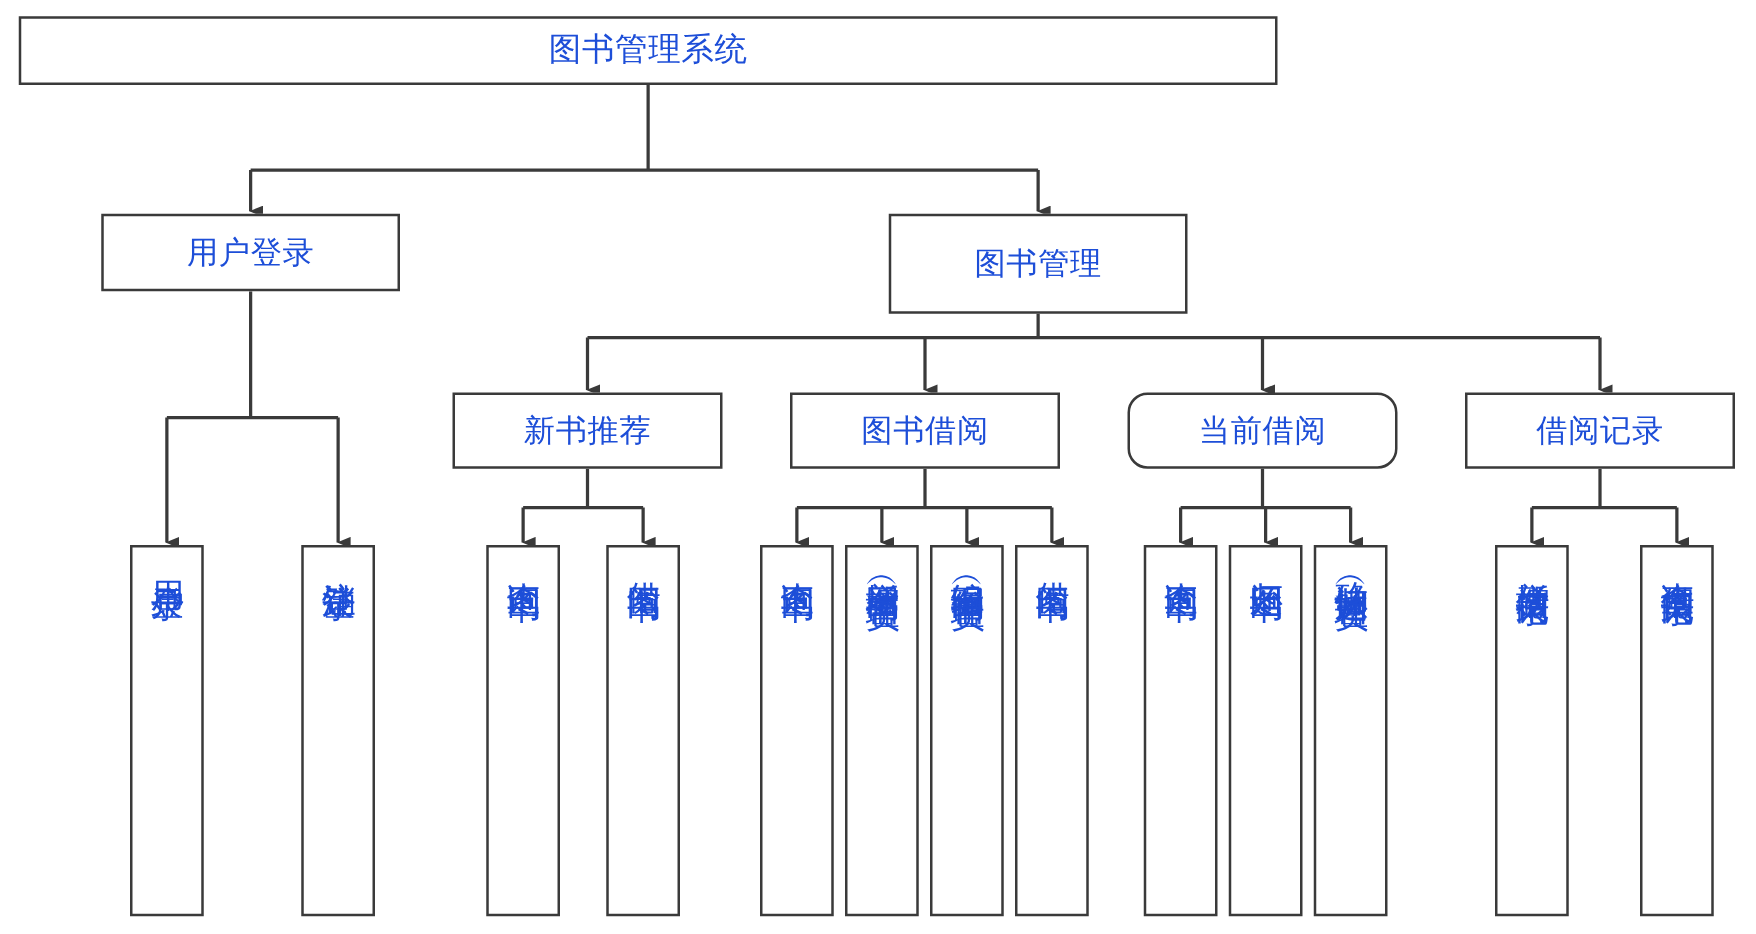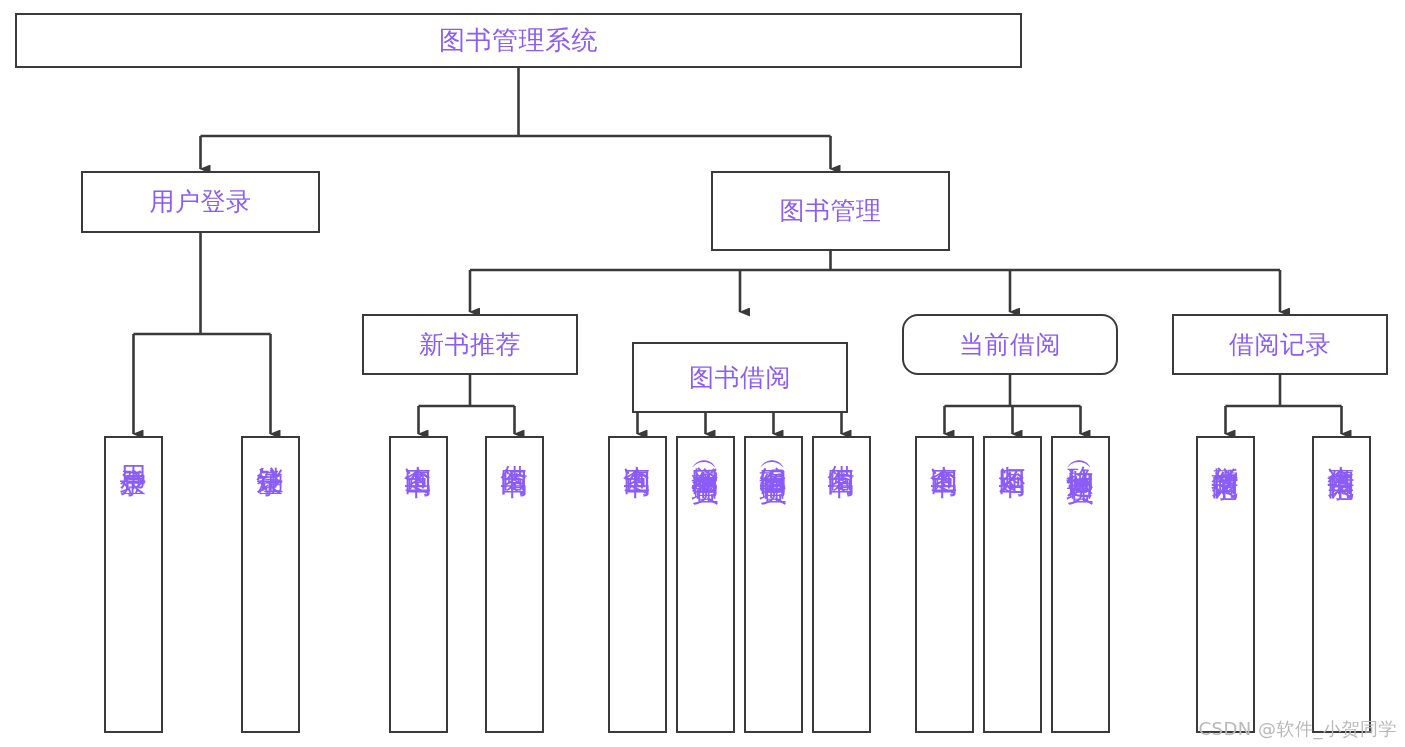--- a/index.html
+++ b/index.html
@@ -27,21 +27,21 @@
     pointer-events: none;
   }
   .node {
     position: absolute;
     box-sizing: border-box;
     background: #ffffff;
     border: 2.4px solid #3a3a3a;
     display: flex;
     align-items: center;
     justify-content: center;
-    color: #8b5cf6;
+    color: #1d4ed8;
     text-align: right;
     z-index: 2;
   }
   .node-label {
     display: block;
     line-height: 1.18;
     letter-spacing: 0.5px;
     white-space: nowrap;
   }
   
@@ -131,21 +131,21 @@
       </div>
       <div class="node horiz" style="left: 81px; top: 171px; width: 239px; height: 62px;">
         <span class="node-label">用户登录</span>
       </div>
       <div class="node horiz" style="left: 711px; top: 171px; width: 239px; height: 80px;">
         <span class="node-label">图书管理</span>
       </div>
       <div class="node horiz" style="left: 362px; top: 314px; width: 216px; height: 61px;">
         <span class="node-label">新书推荐</span>
       </div>
-      <div class="node horiz" style="left: 632px; top: 314px; width: 216px; height: 71px; margin-top: 28px;">
+      <div class="node horiz" style="left: 632px; top: 314px; width: 216px; height: 61px;">
         <span class="node-label">图书借阅</span>
       </div>
       <div class="node horiz" style="left: 902px; top: 314px; width: 216px; height: 61px; border-radius: 16px;">
         <span class="node-label">当前借阅</span>
       </div>
       <div class="node horiz" style="left: 1172px; top: 314px; width: 216px; height: 61px;">
         <span class="node-label">借阅记录</span>
       </div>
       <div class="node vert" style="left: 104px; top: 436px; width: 59px; height: 297px;">
         <span class="node-label">用户登录</span>
@@ -181,14 +181,13 @@
         <span class="node-label">确认归还（管理员）</span>
       </div>
       <div class="node vert" style="left: 1196px; top: 436px; width: 59px; height: 297px;">
         <span class="node-label">新增借阅记录</span>
       </div>
       <div class="node vert" style="left: 1312px; top: 436px; width: 59px; height: 297px;">
         <span class="node-label">查询借阅记录</span>
       </div>
     </div>
 
-  <div class="watermark">CSDN @软件_小贺同学</div>
 </div>
 
 </body></html>

